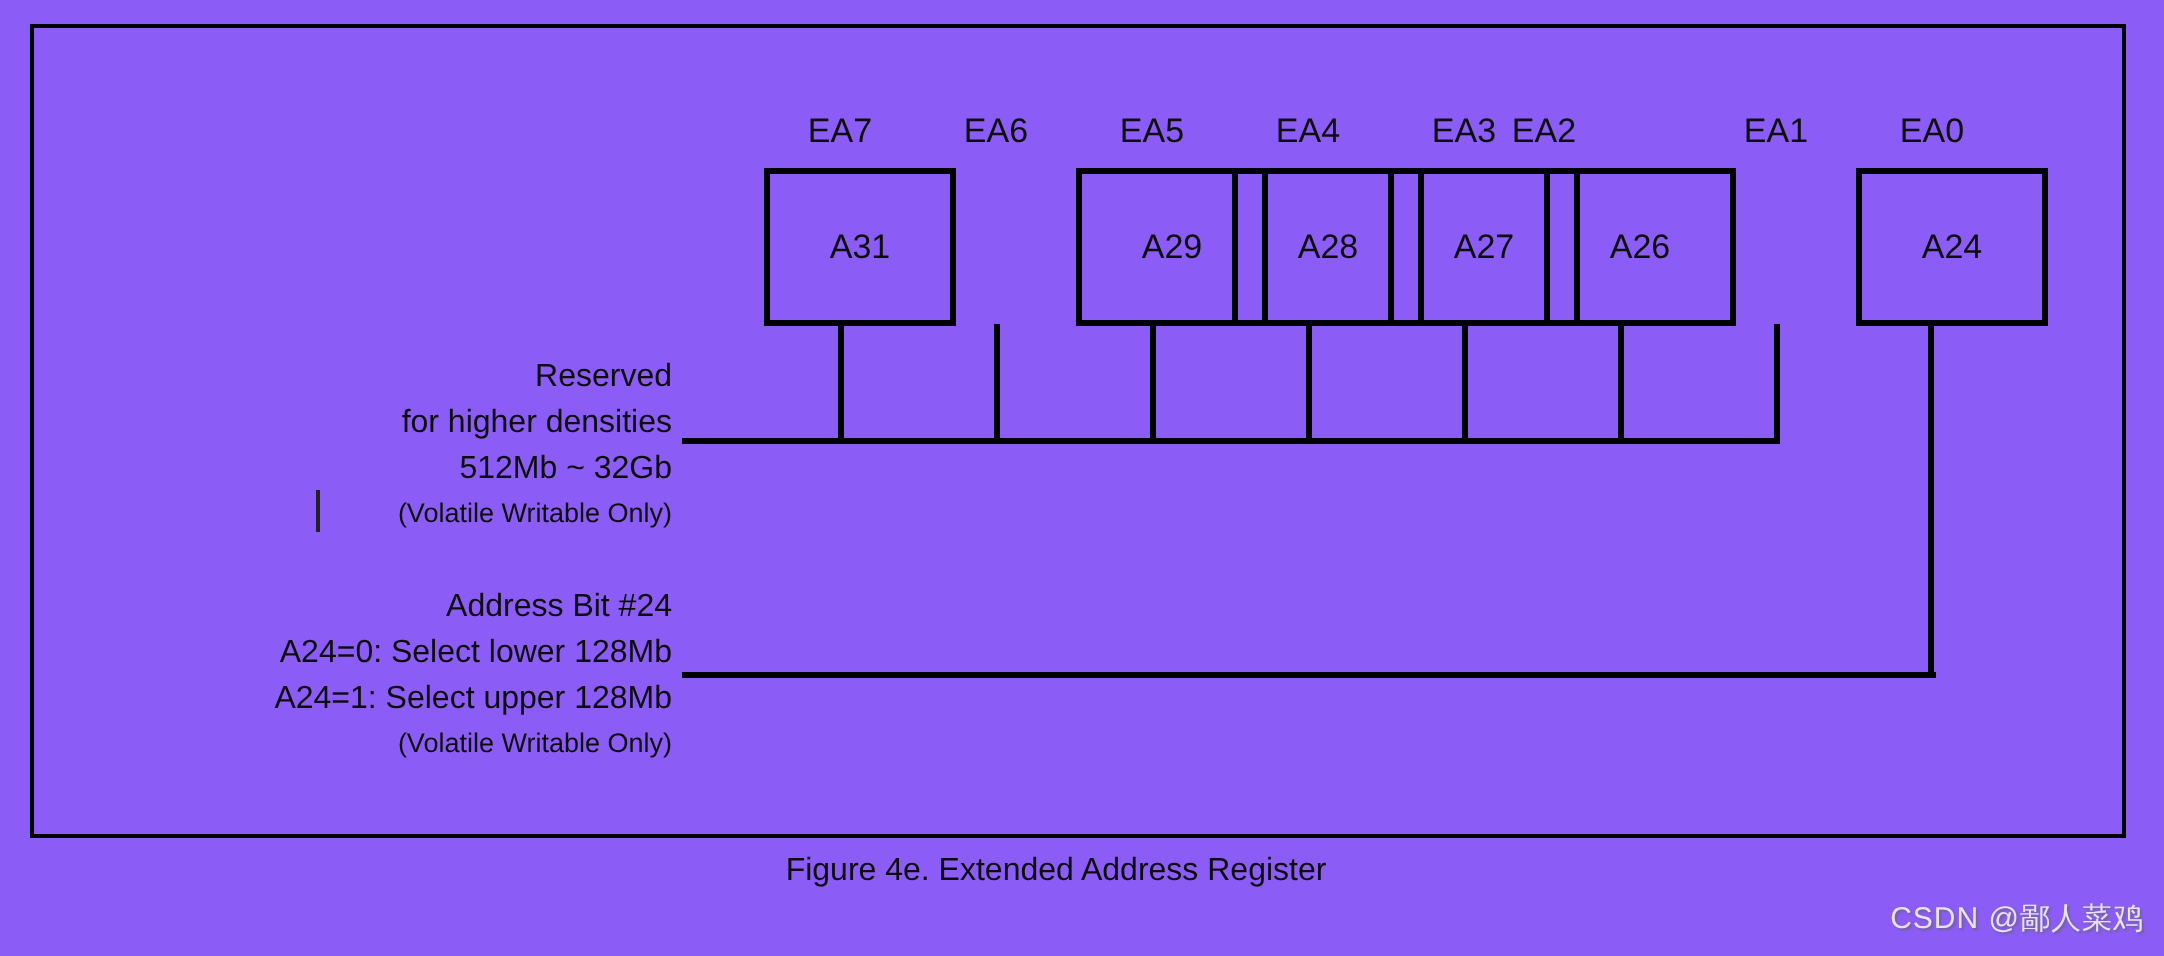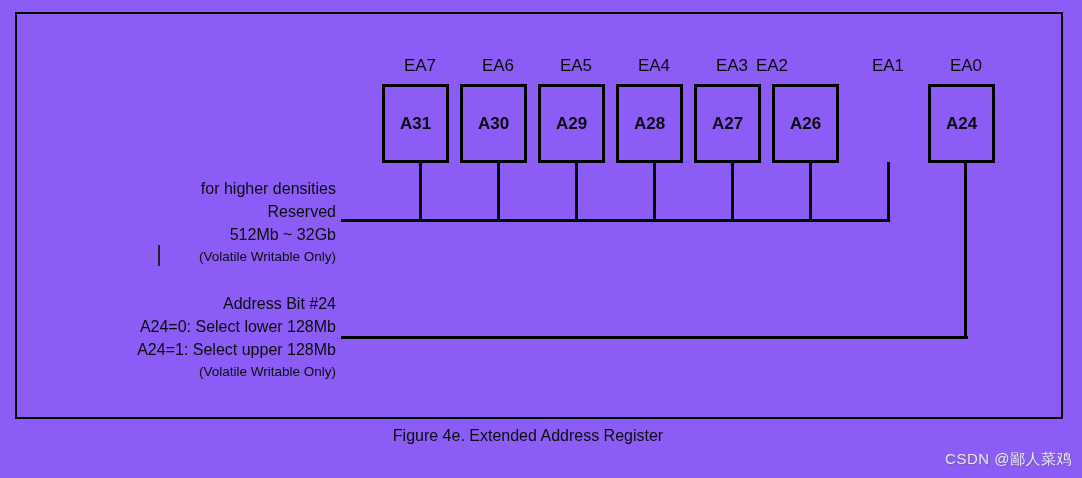--- a/index.html
+++ b/index.html
@@ -15,25 +15,24 @@
     position:absolute;
     left:15px;top:12px;width:1048px;height:407px;
     border:2.5px solid #000;
     box-sizing:border-box;
   }
   .ea-label{
     position:absolute;top:56px;width:78px;height:20px;
     text-align:center;font-size:17px;line-height:20px;
   }
   .cell{
-    position:absolute;top:84px;width:67px;height:79px;
+    position:absolute;top:84px;width:96px;height:79px;
     border:3px solid #000;box-sizing:border-box;
     display:flex;align-items:center;justify-content:center;
     font-size:17px;
-    font-weight:bold;
   }
   .tick{
     position:absolute;top:162px;width:3px;height:60px;background:#000;
   }
   .hline{position:absolute;height:3px;background:#000;}
   .hline1{left:341px;top:219px;width:549px;}
   .hline2{left:341px;top:336px;width:627px;}
   .vline-a24{position:absolute;left:964px;top:162px;width:3px;height:177px;background:#000;}
   .ann{
     position:absolute;left:40px;width:296px;
@@ -66,42 +65,41 @@
   <div class="ea-label" style="left:381px">EA7</div>
   <div class="ea-label" style="left:459px">EA6</div>
   <div class="ea-label" style="left:537px">EA5</div>
   <div class="ea-label" style="left:615px">EA4</div>
   <div class="ea-label" style="left:693px">EA3</div>
   <div class="ea-label" style="left:733px">EA2</div>
   <div class="ea-label" style="left:849px">EA1</div>
   <div class="ea-label" style="left:927px">EA0</div>
 
   <div class="cell" style="left:382px">A31</div>
-  <div class="cell" style="left:460px">A30</div>
   <div class="cell" style="left:538px">A29</div>
   <div class="cell" style="left:616px">A28</div>
   <div class="cell" style="left:694px">A27</div>
   <div class="cell" style="left:772px">A26</div>
   <div class="cell" style="left:928px">A24</div>
 
   <div class="tick" style="left:419px"></div>
   <div class="tick" style="left:497px"></div>
   <div class="tick" style="left:575px"></div>
   <div class="tick" style="left:653px"></div>
   <div class="tick" style="left:731px"></div>
   <div class="tick" style="left:809px"></div>
   <div class="tick" style="left:887px"></div>
 
   <div class="hline hline1"></div>
   <div class="vline-a24"></div>
   <div class="hline hline2"></div>
 
   <div class="ann ann1">
+    <div>Reserved</div>
     <div>for higher densities</div>
-    <div>Reserved</div>
     <div>512Mb ~ 32Gb</div>
     <div class="note">(Volatile Writable Only)</div>
   </div>
   <div class="caret"></div>
 
   <div class="ann ann2">
     <div>Address Bit #24</div>
     <div>A24=0: Select lower 128Mb</div>
     <div>A24=1: Select upper 128Mb</div>
     <div class="note">(Volatile Writable Only)</div>

